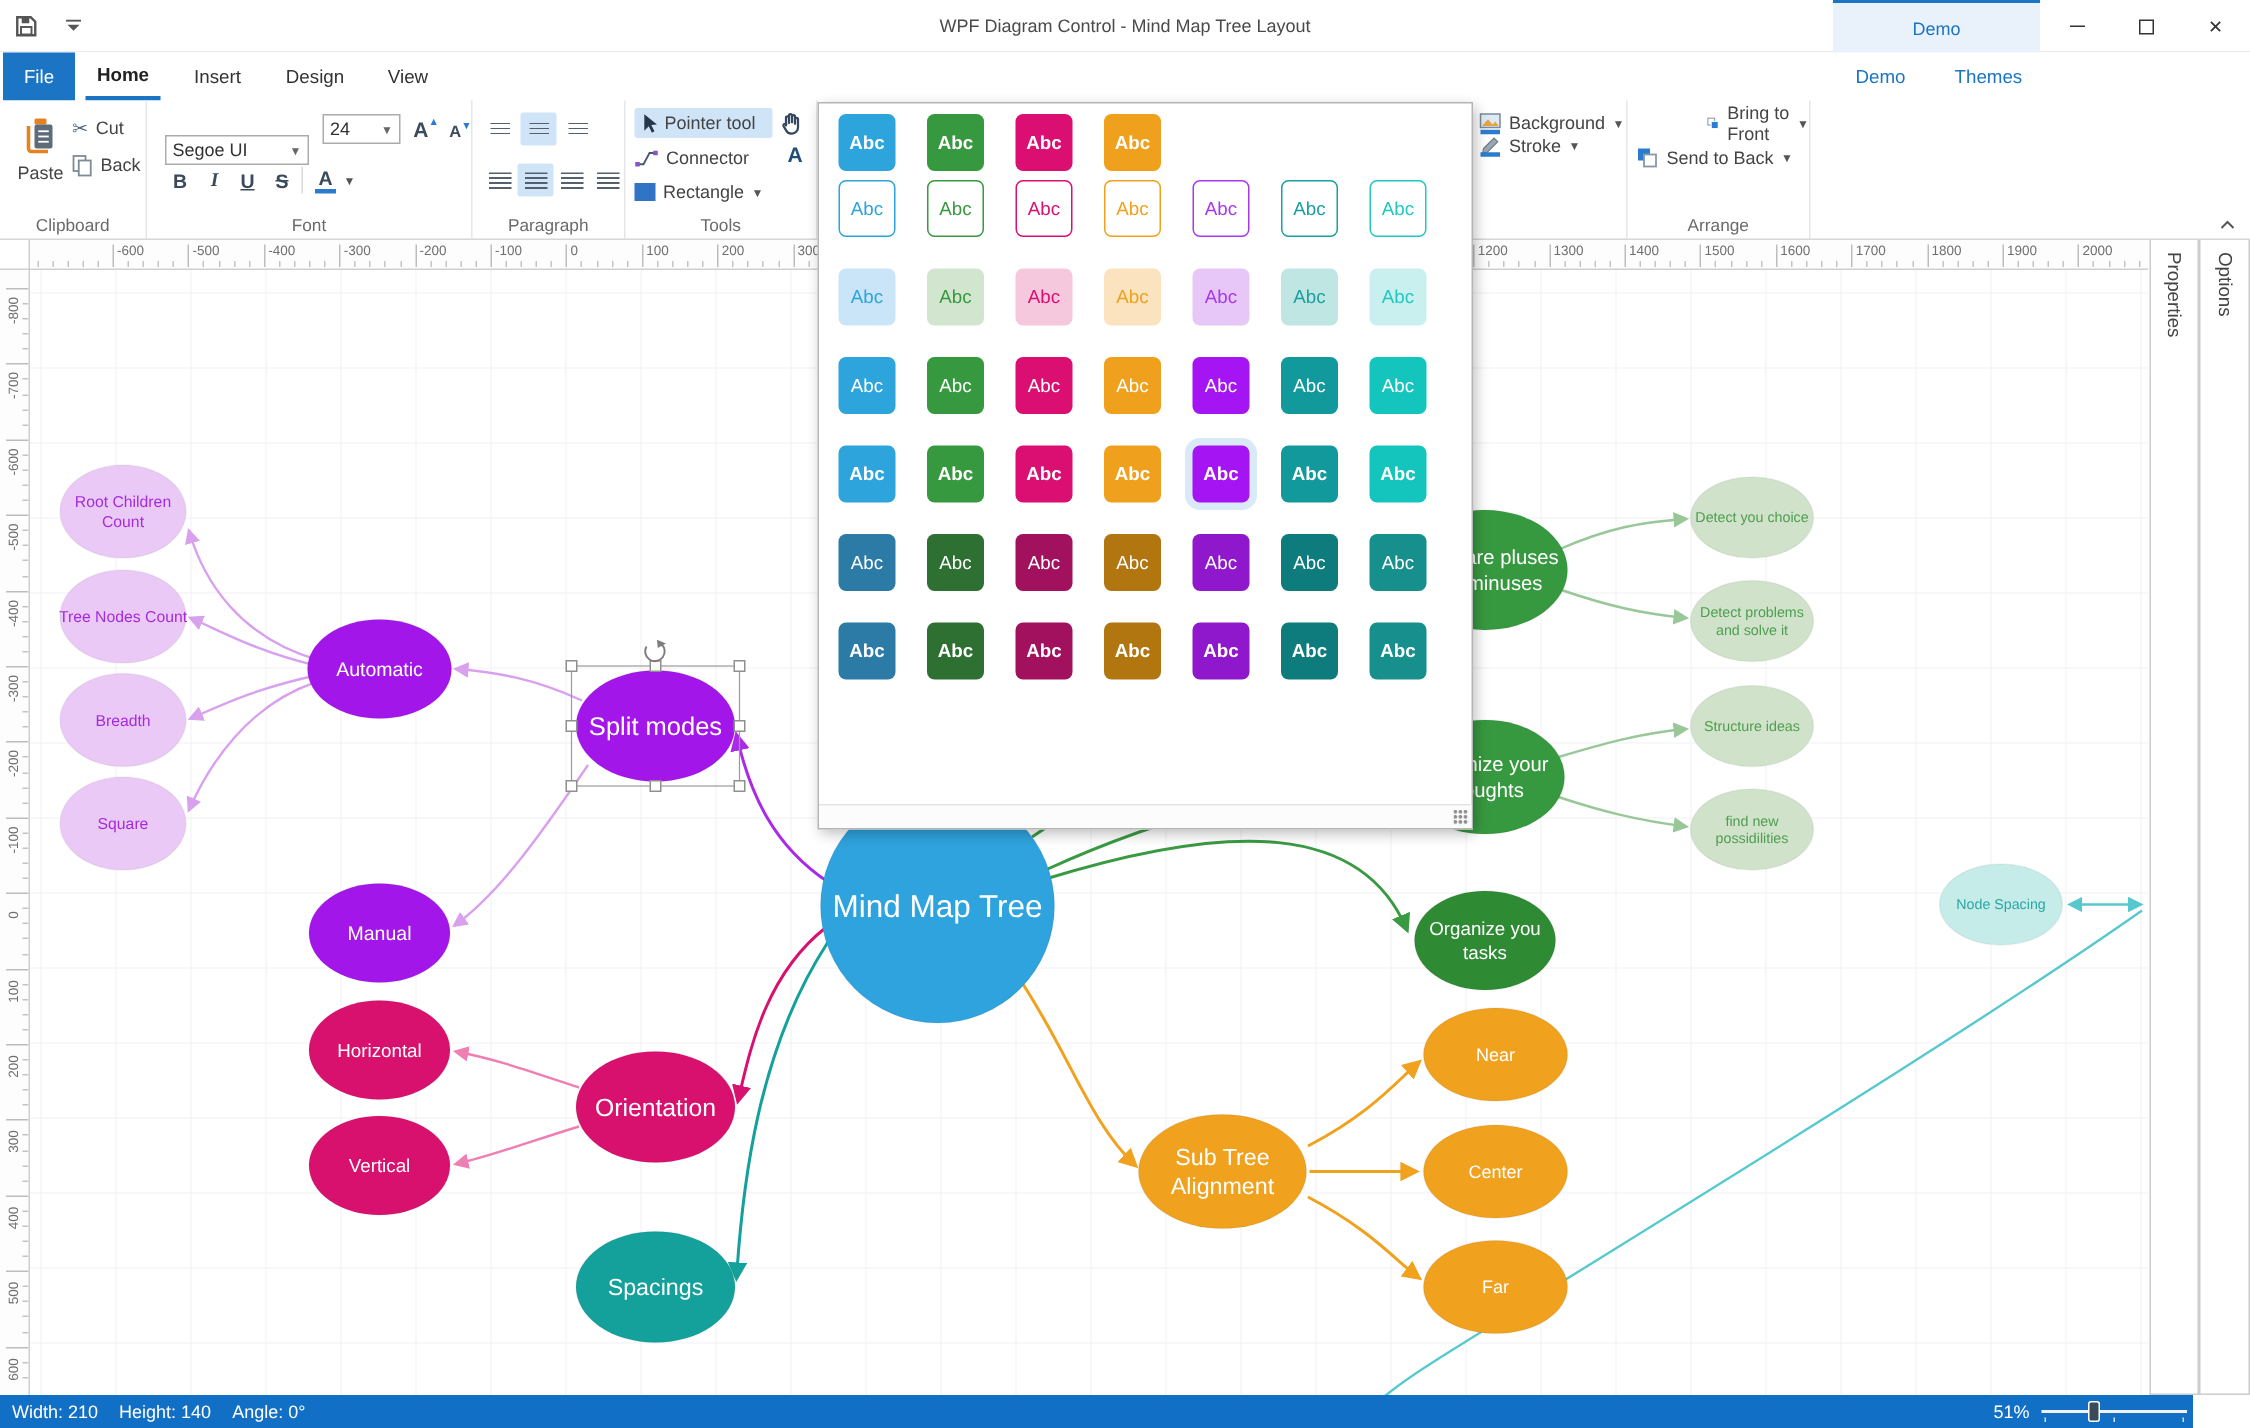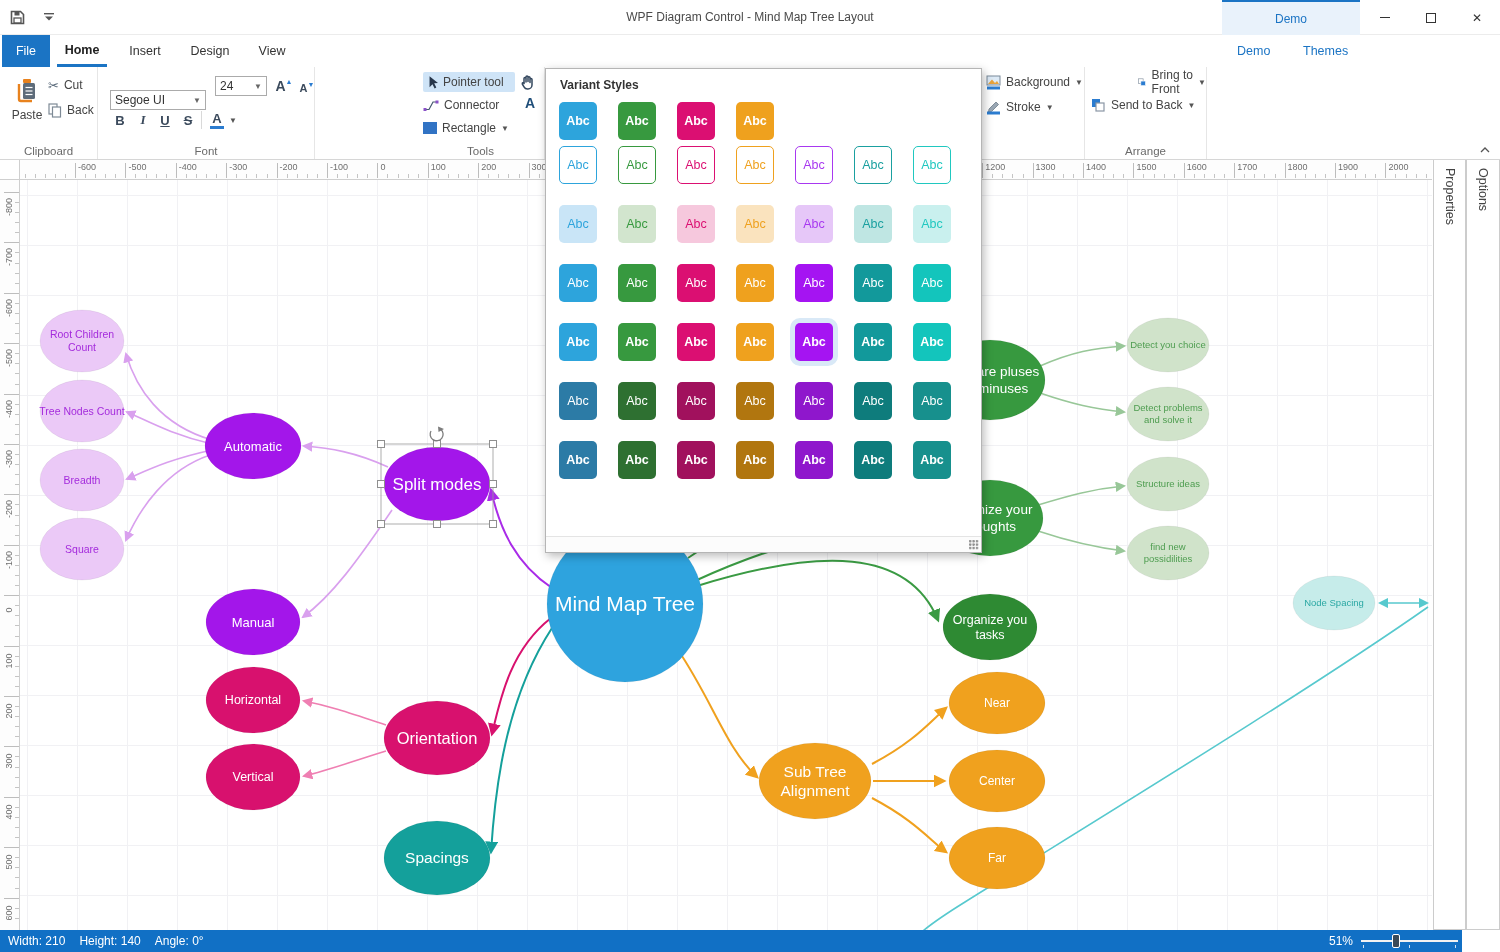--- a/index.html
+++ b/index.html
@@ -196,20 +196,44 @@
       <div class="rbtn" style="left:112px;top:43px;">
         <span style="display:inline-block;text-align:center;">
           <span style="font-size:13px;font-weight:bold;color:#3b4a5c;">A</span>
           <span style="display:block;width:14px;height:3px;background:#2b7cd0;margin-top:0px;"></span>
         </span>
         <span class="dd">▼</span>
       </div>
       <div class="grp-label">Font</div>
     </div>
 
+    <div class="grp" style="left:315px;width:102px;">
+      <div class="pbtn" style="left:6px;top:8px;">
+          <span class="icon-lines sm"></span>
+        </div>
+      <div class="pbtn hl" style="left:32px;top:8px;">
+          <span class="icon-lines sm"></span>
+        </div>
+      <div class="pbtn" style="left:58px;top:8px;">
+          <span class="icon-lines sm"></span>
+        </div>
+      <div class="pbtn" style="left:6px;top:42px;">
+          <span class="icon-lines"></span>
+        </div>
+      <div class="pbtn hl" style="left:30px;top:42px;">
+          <span class="icon-lines"></span>
+        </div>
+      <div class="pbtn" style="left:54px;top:42px;">
+          <span class="icon-lines"></span>
+        </div>
+      <div class="pbtn" style="left:78px;top:42px;">
+          <span class="icon-lines"></span>
+        </div>
+      <div class="grp-label">Paragraph</div>
+    </div>
 
     <div class="grp" style="left:417px;width:128px;">
       <div class="rbtn hl" style="left:6px;top:5px;width:92px;padding-left:4px;">
         <svg width="11" height="15" viewBox="0 0 13 17">
           <path d="M3,1 L3,14 L6.5,10.5 L9,15.5 L11,14.5 L8.5,9.5 L13,9 Z" fill="#27364b"></path>
         </svg>
         <span>Pointer tool</span>
       </div>
       <div class="rbtn" style="left:103px;top:5px;">
         <svg width="15" height="15" viewBox="0 0 15 15">
@@ -238,21 +262,21 @@
     <div class="grp" style="left:982px;width:103px;">
       <div class="rbtn" style="left:4px;top:5px;">
         <svg width="15" height="15" viewBox="0 0 15 15">
           <rect x="1" y="1" width="13" height="9" fill="#ddeaf6" stroke="#7a8a99" stroke-width="1"></rect>
           <path d="M2,9 L6,4.5 L9,8 L11,6 L13,9 Z" fill="#e8a33c"></path>
           <rect x="1" y="11.5" width="13" height="3" fill="#2b7cd0"></rect>
         </svg>
         <span>Background</span>
         <span class="dd">▼</span>
       </div>
-      <div class="rbtn" style="left:4px;top:30px;">
+      <div class="rbtn" style="left:4px;top:20px;">
         <svg width="15" height="15" viewBox="0 0 15 15">
           <path d="M3,9 L10,2 L12.5,4.5 L5.5,11.5 L2.5,12 Z" fill="#9aa7b4" stroke="#6f7d8a" stroke-width="0.8"></path>
           <rect x="1" y="11.5" width="13" height="3" fill="#2b7cd0"></rect>
         </svg>
         <span>Stroke</span>
         <span class="dd">▼</span>
       </div>
     </div>
 
     <div class="grp" style="left:1085px;width:122px;">
@@ -712,21 +736,20 @@
 </div>
 
 <div class="side-panel" style="left:1433px;width:33px;">
   <span class="vlabel">Properties</span>
 </div>
 <div class="side-panel" style="left:1466px;width:34px;">
   <span class="vlabel">Options</span>
 </div>
 
 <div class="popup">
-  <div class="popup-title">Variant Styles</div>
   <div class="swatch-row" id="variant-row">
       <div class="swatch" style="font-weight: 700; background: rgb(45, 164, 220); color: rgb(255, 255, 255);">Abc</div>
       <div class="swatch" style="font-weight: 700; background: rgb(55, 153, 63); color: rgb(255, 255, 255);">Abc</div>
       <div class="swatch" style="font-weight: 700; background: rgb(219, 15, 114); color: rgb(255, 255, 255);">Abc</div>
       <div class="swatch" style="font-weight: 700; background: rgb(239, 161, 30); color: rgb(255, 255, 255);">Abc</div>
     </div>
   <div class="swatch-grid" id="theme-grid">
       <div class="swatch" style="font-weight: 400; background: rgb(255, 255, 255); border: 1px solid rgb(45, 164, 220); color: rgb(45, 164, 220);">Abc</div>
       <div class="swatch" style="font-weight: 400; background: rgb(255, 255, 255); border: 1px solid rgb(55, 153, 63); color: rgb(55, 153, 63);">Abc</div>
       <div class="swatch" style="font-weight: 400; background: rgb(255, 255, 255); border: 1px solid rgb(219, 15, 114); color: rgb(219, 15, 114);">Abc</div>

